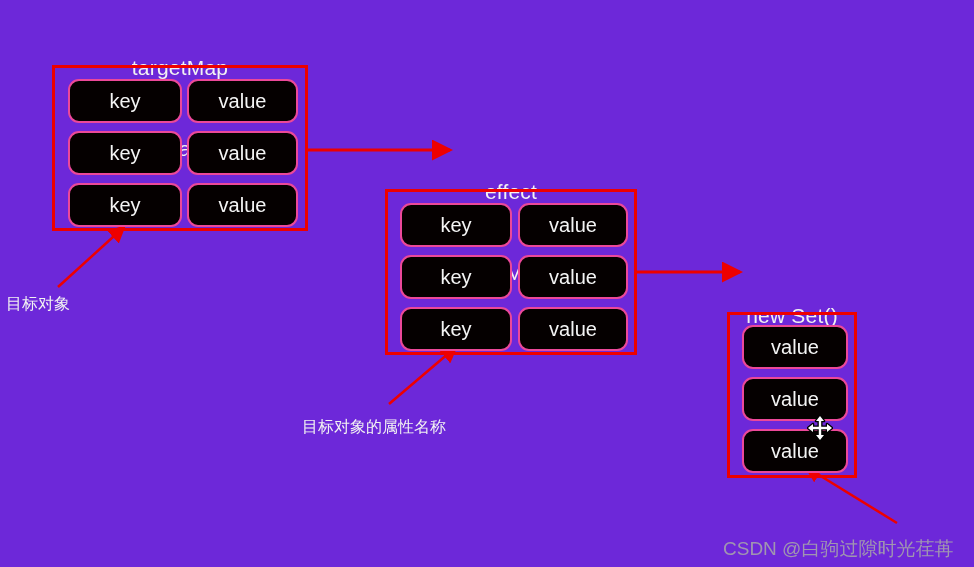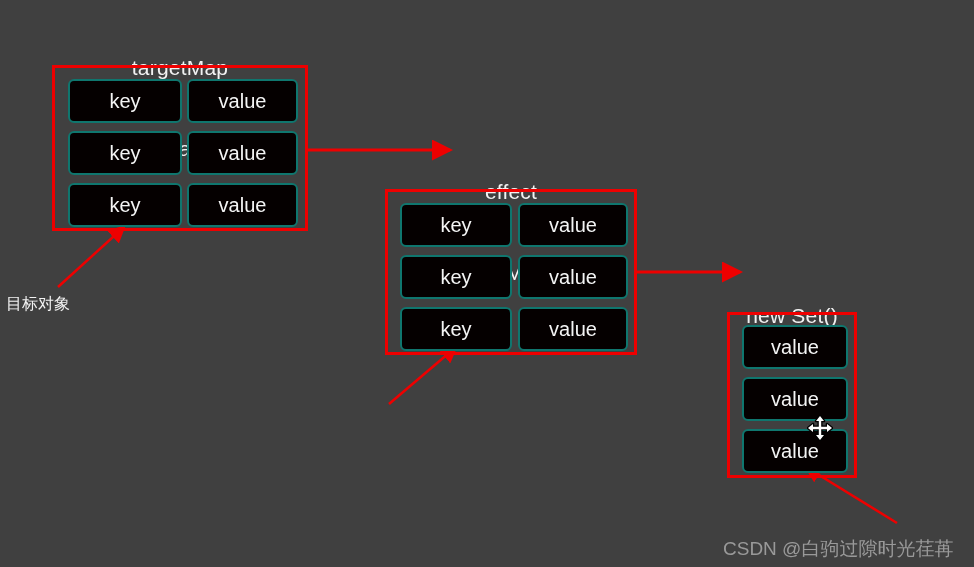--- a/index.html
+++ b/index.html
@@ -7,21 +7,21 @@
     padding: 0;
     background: #000000;
   }
   body {
     font-family: "Liberation Sans", "DejaVu Sans", sans-serif;
   }
   #stage {
     position: relative;
     width: 974px;
     height: 567px;
-    background: #404040;
+    background: #6d28d9;
     overflow: hidden;
   }
   .svg-layer {
     position: absolute;
     left: 0;
     top: 0;
     width: 974px;
     height: 567px;
     pointer-events: none;
   }
@@ -41,22 +41,22 @@
   
   .map-box {
     position: absolute;
     border: 3px solid #ee0000;
     box-sizing: border-box;
     background: transparent;
   }
   
   .cell {
     position: absolute;
-    border: 2px solid #0f766e;
-    border-radius: 6px;
+    border: 2px solid #ec4899;
+    border-radius: 11px;
     box-sizing: border-box;
     color: #f4f4f4;
     font-size: 20px;
     display: flex;
     align-items: center;
     justify-content: center;
     background: #050000;
   }
   
   .annot {
@@ -137,20 +137,21 @@
     <div class="cell" style="left:12px; top:11px; width:112px; height:44px;">key</div>
     <div class="cell" style="left:130px; top:11px; width:110px; height:44px;">value</div>
 
     <div class="cell" style="left:12px; top:63px; width:112px; height:44px;">key</div>
     <div class="cell" style="left:130px; top:63px; width:110px; height:44px;">value</div>
 
     <div class="cell" style="left:12px; top:115px; width:112px; height:44px;">key</div>
     <div class="cell" style="left:130px; top:115px; width:110px; height:44px;">value</div>
   </div>
 
+  <div class="annot" style="left:302px; top:417px;">目标对象的属性名称</div>
 
   <div class="group-title" style="left:727px; top:248px; width:130px;">
     <span class="ln">new Set()</span>
   </div>
 
   <div class="map-box" style="left:727px; top:312px; width:130px; height:166px;">
     <div class="cell" style="left:12px; top:10px; width:106px; height:44px;">value</div>
     <div class="cell" style="left:12px; top:62px; width:106px; height:44px;">value</div>
     <div class="cell" style="left:12px; top:114px; width:106px; height:44px;">value</div>
   </div>

